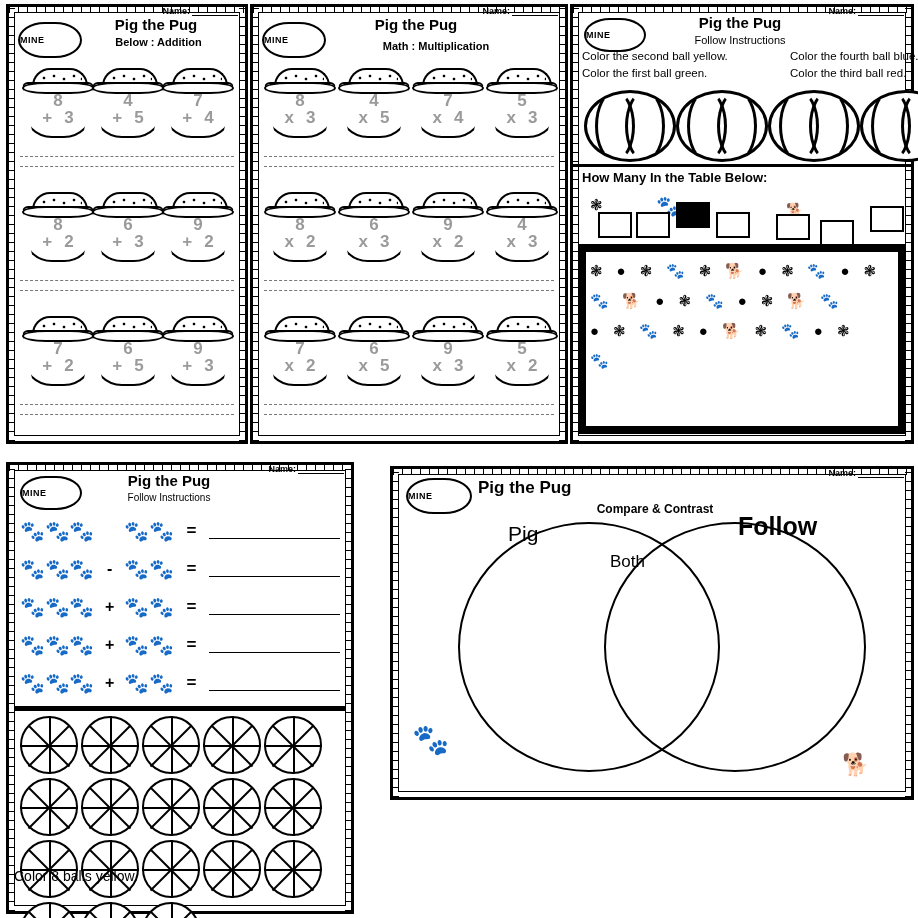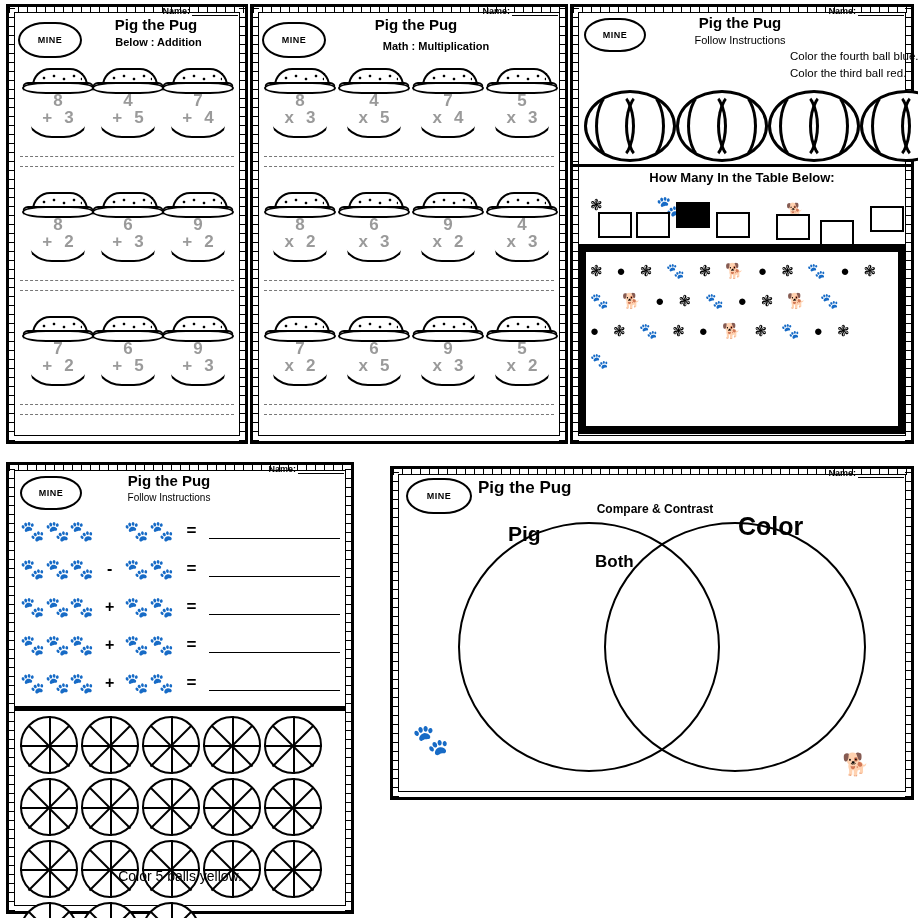--- a/index.html
+++ b/index.html
@@ -60,21 +60,21 @@
   .subtitle{
     text-align:center;
     font-size:11px;
     font-weight:bold;
   }
   .bowl-label{
     position:absolute;
     border:2px solid #000;
     border-radius:50%/60%;
     background:#fff;
-    display:flex;align-items:center;justify-content:center;
+    display:flex;align-items:center;justify-content:flex-start;
     font-size:9px;font-weight:bold;
     letter-spacing:.5px;
   }
   
   .bowl{
     position:relative;
     width:72px;height:74px;
   }
   .bowl .kibble{
     position:absolute;left:10px;top:2px;width:52px;height:16px;
@@ -154,21 +154,21 @@
   .beachball:before{
     content:"";position:absolute;left:50%;top:-2px;bottom:-2px;width:0;border-left:2px solid #000;
   }
   .beachball:after{
     content:"";position:absolute;left:-2px;right:-2px;top:50%;height:0;border-top:2px solid #000;
     transform:rotate(0deg);
   }
   .bb-d1,.bb-d2{position:absolute;left:-2px;right:-2px;top:50%;height:0;border-top:2px solid #000;}
   .bb-d1{transform:rotate(45deg);}
   .bb-d2{transform:rotate(-45deg);}
-  .center-txt{text-align:center;}
+  .center-txt{text-align:left;}
 </style>
 </head>
 <body>
 
 <div class="sheet" style="left:6px;top:4px;width:242px;height:440px;">
   <div class="frame"></div>
   <div class="hatch"></div>
   <div class="name-line">
     <span>Name:</span><span class="rule"></span>
   </div>
@@ -450,20 +450,24 @@
   <div class="name-line">
     <span>Name:</span><span class="rule"></span>
   </div>
 
   <div class="bowl-label" style="left:14px;top:14px;width:58px;height:30px;">
     <span>MINE</span>
   </div>
   <div class="title" style="position:absolute;left:80px;top:10px;width:180px;">Pig the Pug</div>
   <div class="subtitle" style="position:absolute;left:80px;top:30px;width:180px;font-weight:normal;">Follow Instructions</div>
 
+  <div style="position:absolute;left:12px;top:44px;width:170px;font-size:11.5px;line-height:17px;">
+    <div>Color the second ball yellow.</div>
+    <div>Color the first ball green.</div>
+  </div>
   <div style="position:absolute;left:180px;top:44px;width:160px;font-size:11.5px;line-height:17px;margin-left:40px;">
     <div>Color the fourth ball blue.</div>
     <div>Color the third ball red.</div>
   </div>
 
   <div style="position:absolute;left:14px;top:86px;display:flex;gap:-2px;">
     <div class="ball"></div>
     <div class="ball"></div>
     <div class="ball"></div>
     <div class="ball"></div>
@@ -632,39 +636,39 @@
         <span class="bb-d2"></span>
       </div>
     <div class="beachball">
         <span class="bb-d1"></span>
         <span class="bb-d2"></span>
       </div>
   </div>
 
   <div class="center-txt" style="position:absolute;left:10px;top:862px;width:0;"></div>
   <div class="center-txt" style="position:absolute;left:8px;top:404px;width:332px;font-size:14px;line-height:20px;">
-    <div>Color 5 balls yellow.</div>
+    <div>Color 8 balls yellow.</div>
   </div>
 </div>
 
 <div class="sheet" style="left:390px;top:466px;width:524px;height:334px;">
   <div class="frame"></div>
   <div class="hatch"></div>
   <div class="name-line">
     <span>Name:</span><span class="rule"></span>
   </div>
 
   <div class="bowl-label" style="left:16px;top:12px;width:62px;height:32px;">
     <span>MINE</span>
   </div>
   <div style="position:absolute;left:88px;top:12px;font-size:17px;font-weight:bold;">Pig the Pug</div>
   <div style="position:absolute;left:170px;top:36px;width:190px;text-align:center;font-size:12px;font-weight:bold;">Compare &amp; Contrast</div>
 
   <div class="venn-circle" style="left:68px;top:56px;width:258px;height:246px;"></div>
   <div class="venn-circle" style="left:214px;top:56px;width:258px;height:246px;"></div>
 
-  <div style="position:absolute;left:118px;top:56px;font-size:21px;font-weight:bold;">Pig</div>
-  <div style="position:absolute;left:348px;top:46px;font-size:25px;font-weight:bold;">Color</div>
-  <div style="position:absolute;left:205px;top:86px;font-size:17px;font-weight:bold;">Both</div>
+  <div style="position:absolute;left:118px;top:56px;font-size:21px;font-weight:normal;">Pig</div>
+  <div style="position:absolute;left:348px;top:46px;font-size:25px;font-weight:bold;">Follow</div>
+  <div style="position:absolute;left:220px;top:86px;font-size:17px;font-weight:normal;">Both</div>
 
   <div style="position:absolute;left:22px;top:256px;font-size:30px;">🐾</div>
   <div style="position:absolute;left:452px;top:286px;font-size:22px;">🐕</div>
 </div>
 
 </body></html>

